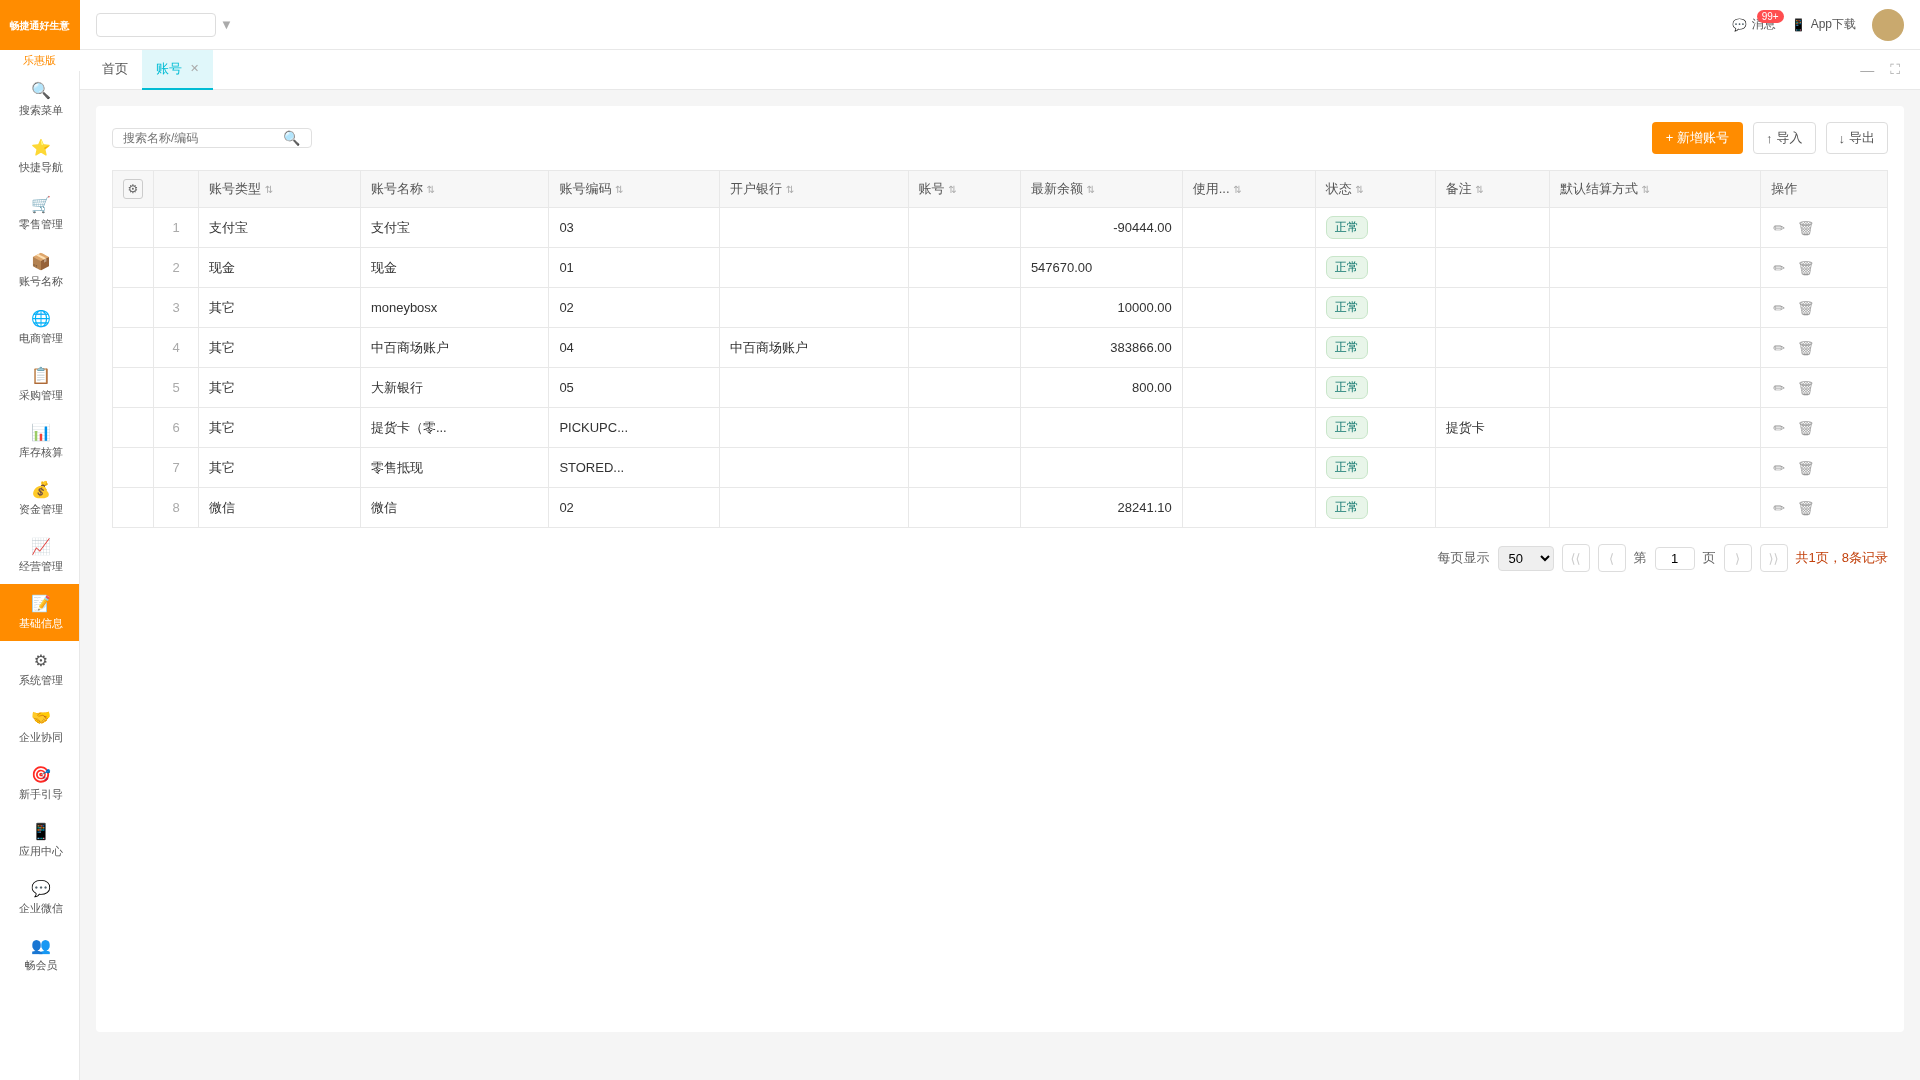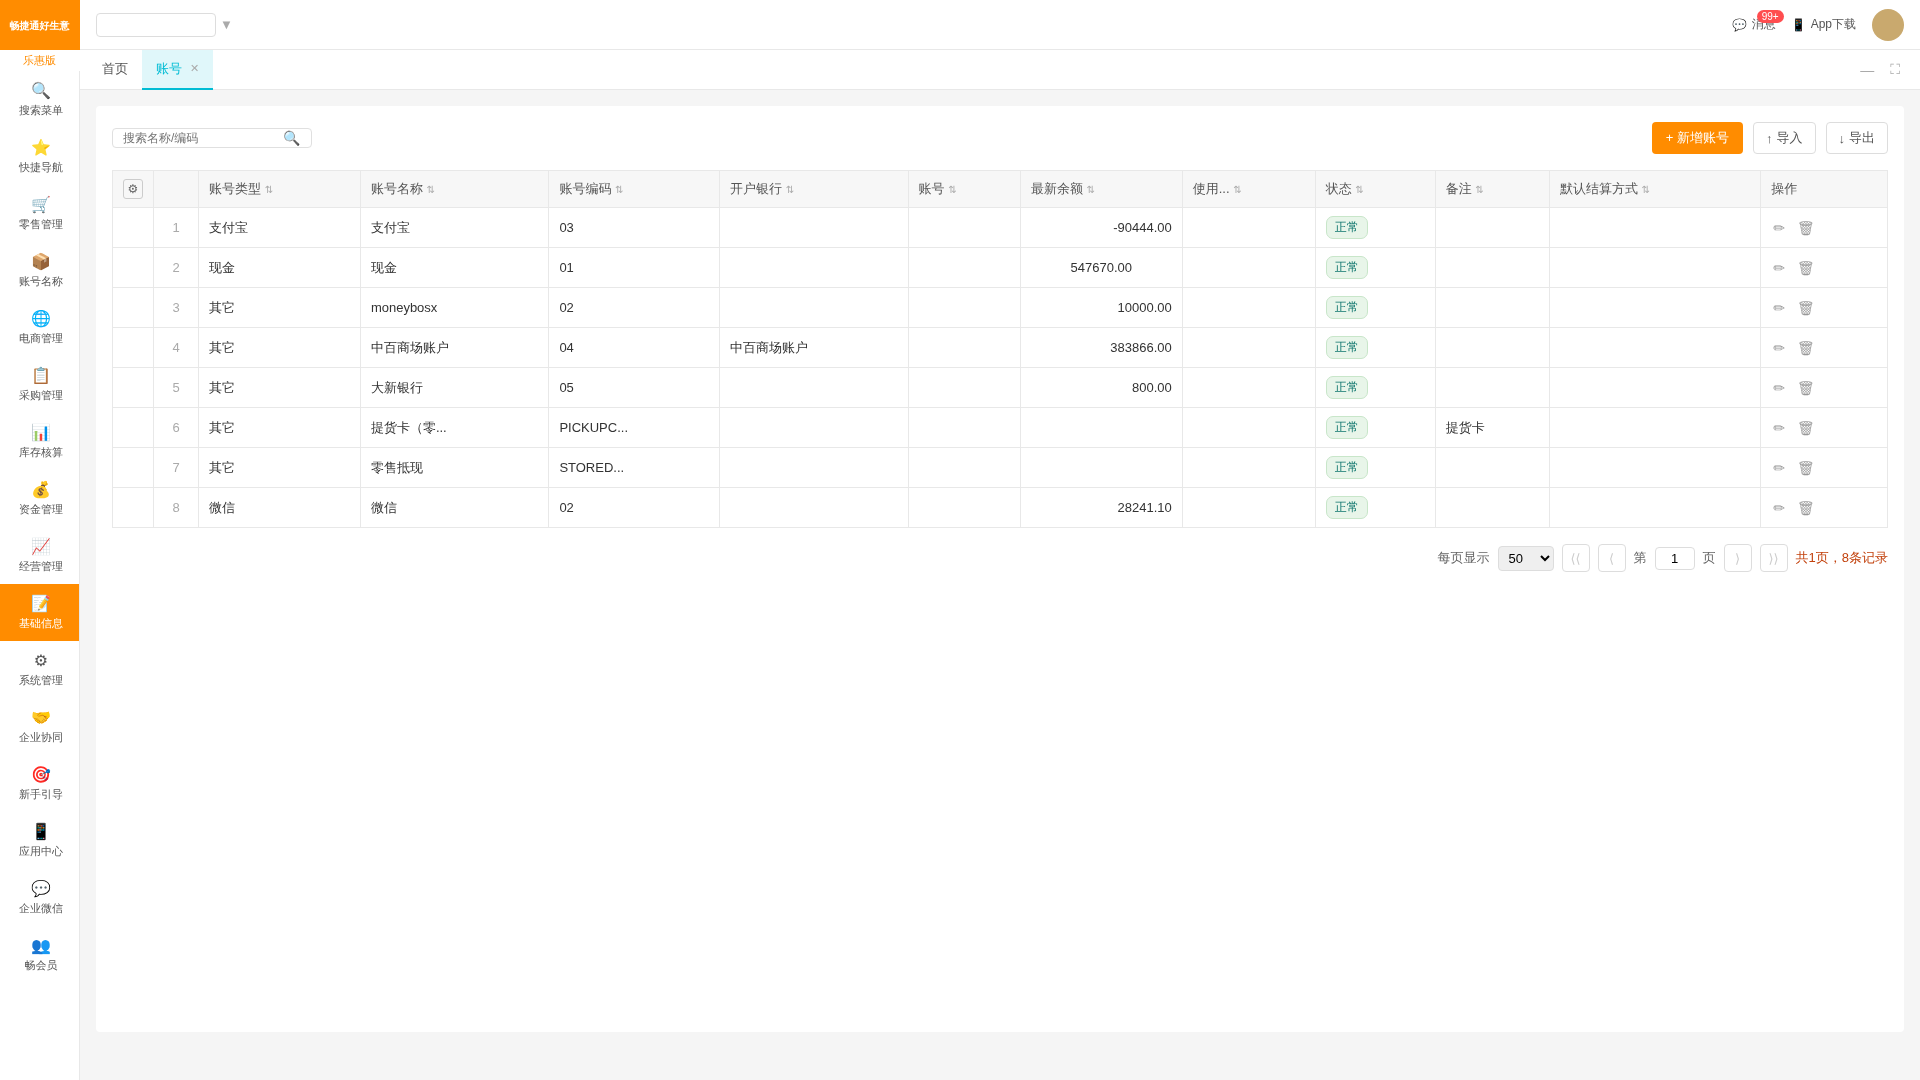--- a/index.html
+++ b/index.html
@@ -526,21 +526,21 @@
     </td>
   </tr>
             <tr>
     <td style="text-align:center;"></td>
     <td style="text-align:center;color:#aaa;">2</td>
     <td>现金</td>
     <td>现金</td>
     <td>01</td>
     <td></td>
     <td></td>
-    <td style="text-align:center;">547670.00</td>
+    <td style="text-align:left;">547670.00</td>
     <td></td>
     <td><span class="status-badge">正常</span></td>
     <td></td>
     <td></td>
     <td>
       <div class="action-icons">
         <span class="action-btn" title="编辑">✏</span>
         <span class="action-btn" title="删除">🗑</span>
       </div>
     </td>

